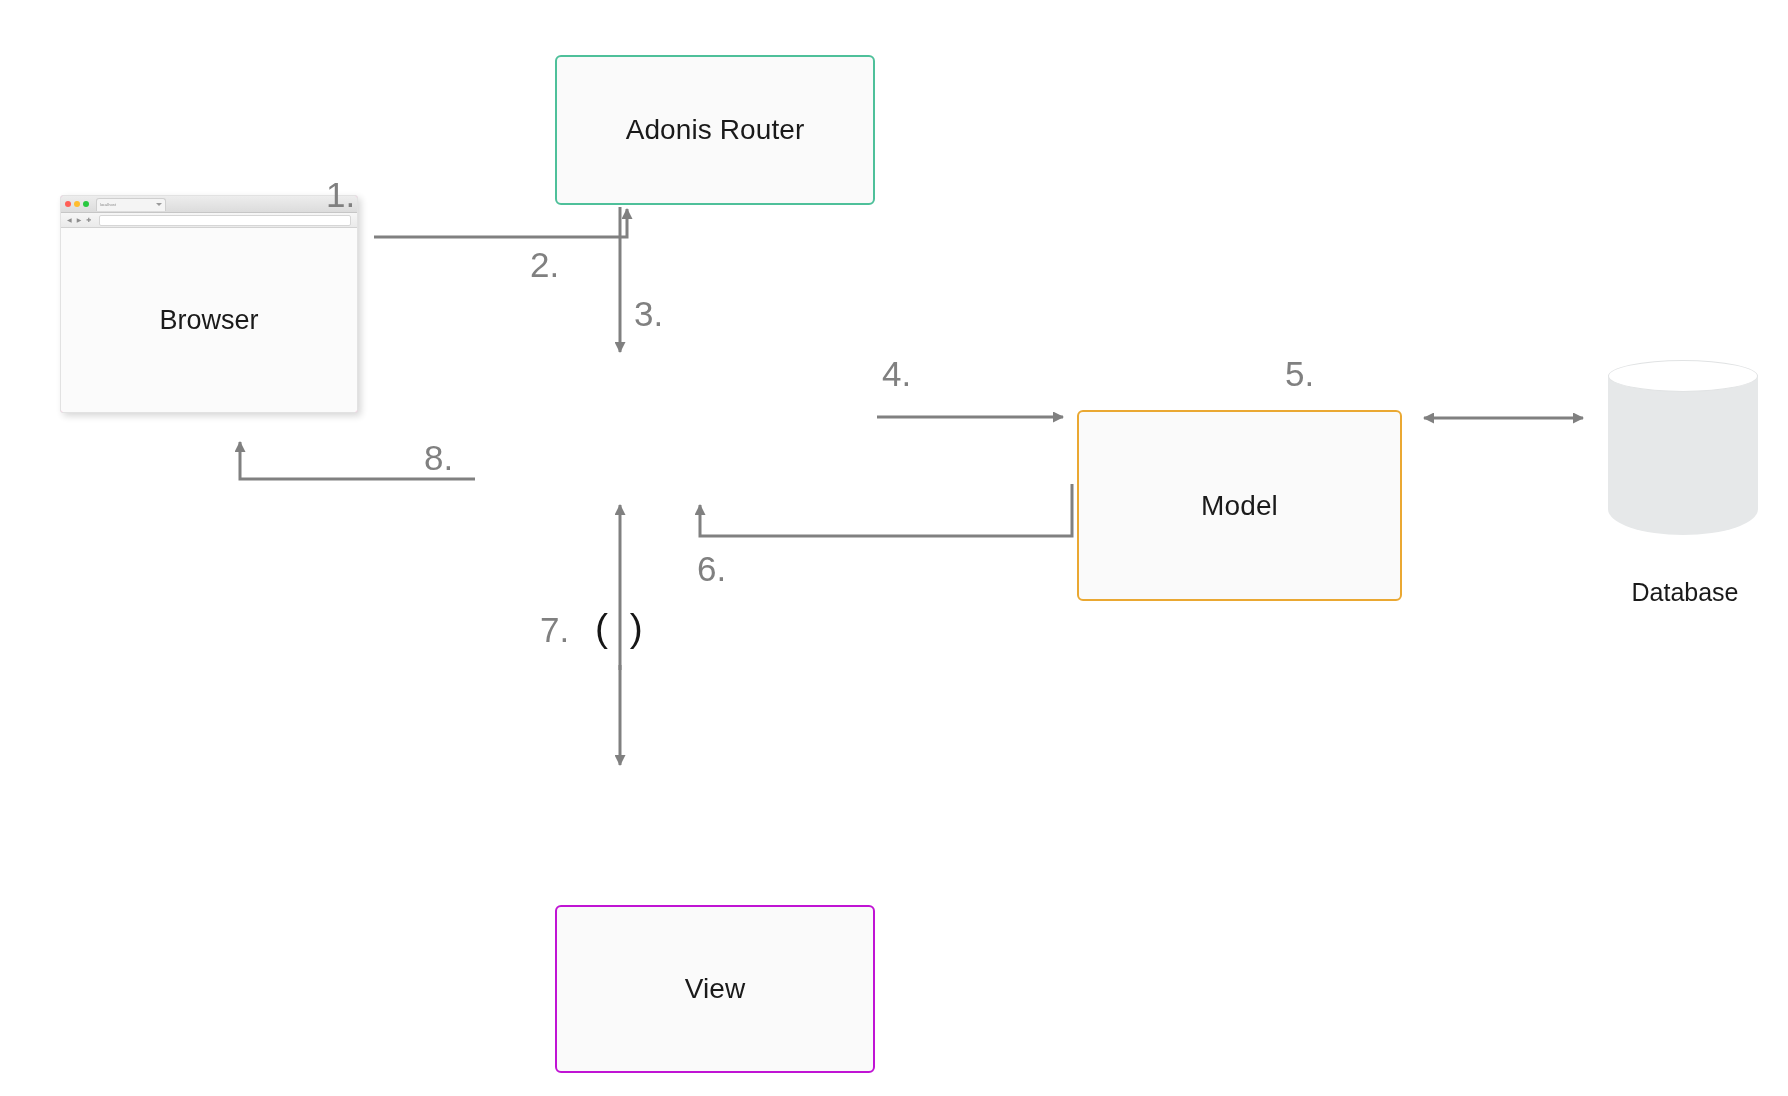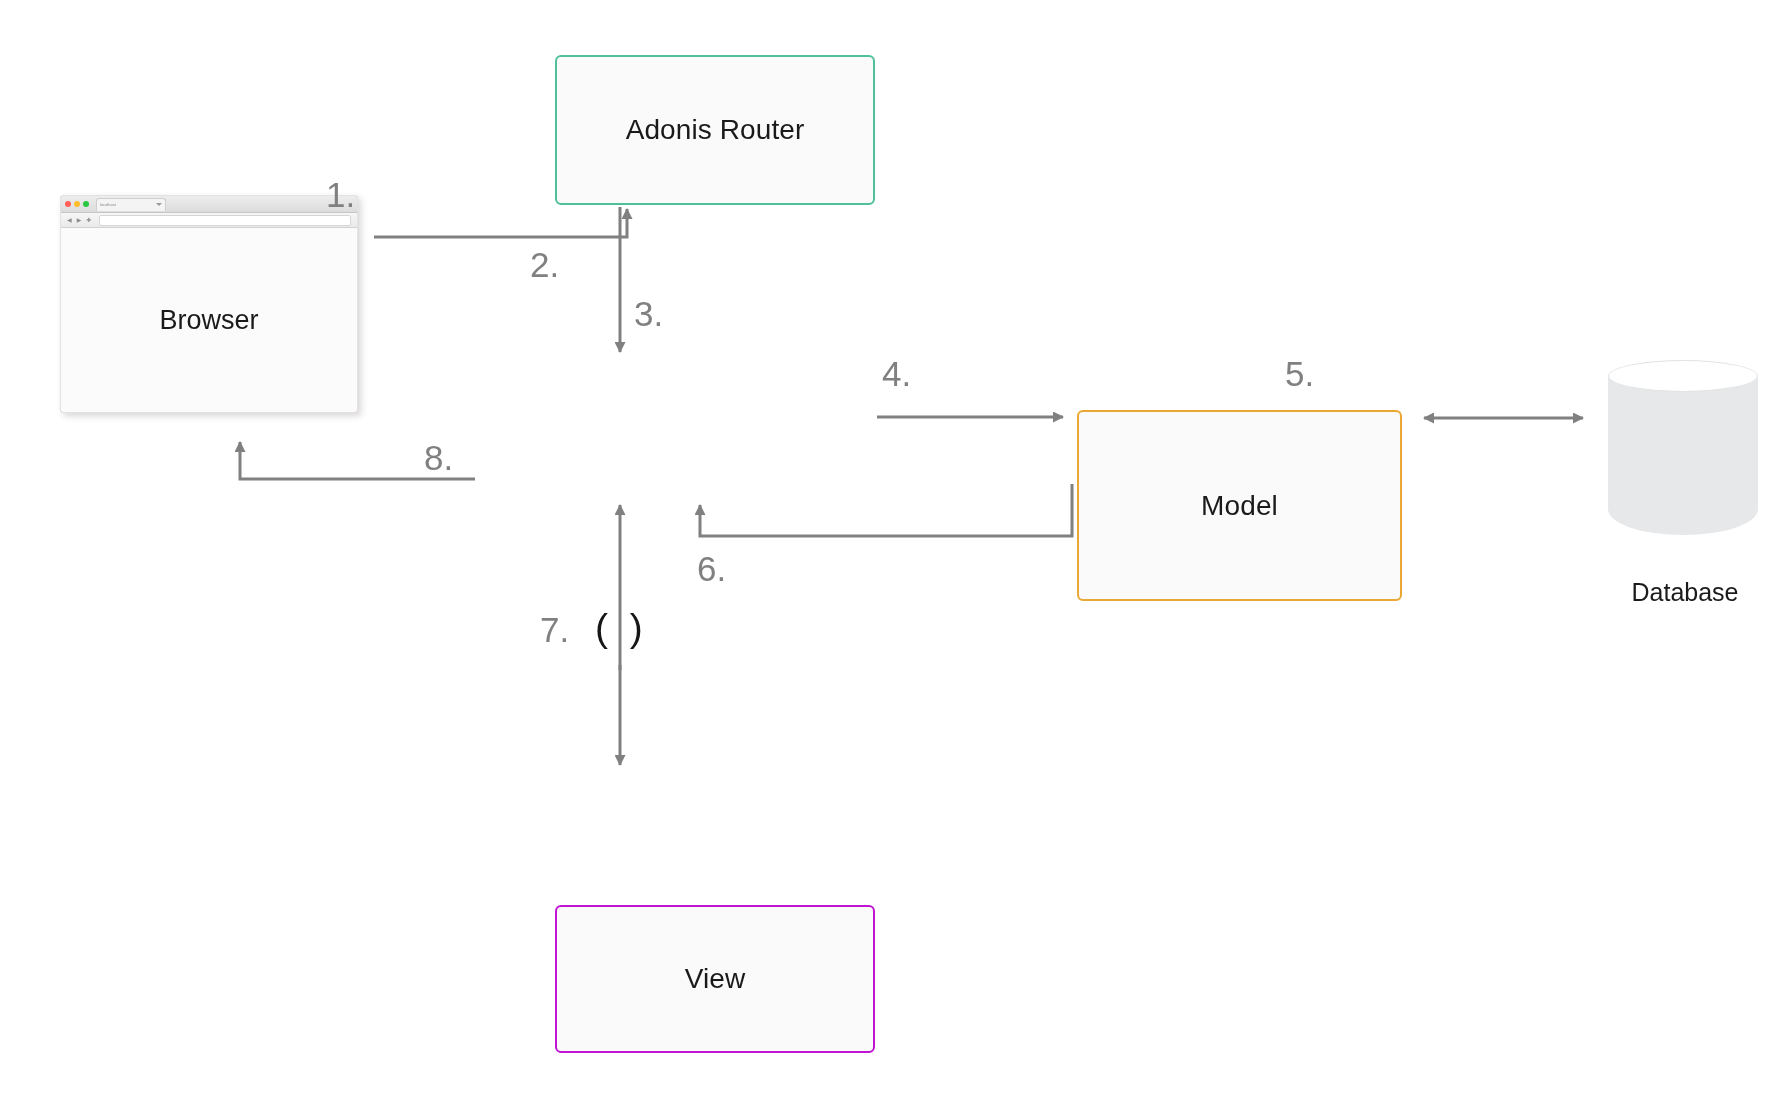--- a/index.html
+++ b/index.html
@@ -15,21 +15,21 @@
     position:absolute;box-sizing:border-box;
     background:#fafafa;border-radius:6px;border:2.5px solid #999;
     display:flex;align-items:center;justify-content:center;
   }
   .node .node-label{
     font-size:28px;color:#1a1a1a;letter-spacing:.1px;line-height:1;
   }
   #node-router{left:555px;top:55px;width:320px;height:150px;border-color:#4ec09a;}
   #node-controller{left:555px;top:410px;width:320px;height:150px;border-color:#4a90d9;}
   #node-model{left:1033px;top:410px;width:325px;height:191px;border-color:#eaa832;margin-left:44px;}
-  #node-view{left:555px;top:905px;width:320px;height:148px;border-color:#c013d4;}
+  #node-view{left:555px;top:905px;width:320px;height:168px;border-color:#c013d4;}
 
   
   #node-browser{
     position:absolute;left:60px;top:195px;width:296px;height:216px;
     background:#f9a8d4;border:1px solid #e2e2e2;border-radius:3px;
     box-shadow:3px 3px 7px rgba(0,0,0,.16);
     overflow:hidden;
   }
   .br-titlebar{
     height:17px;width:100%;box-sizing:border-box;

